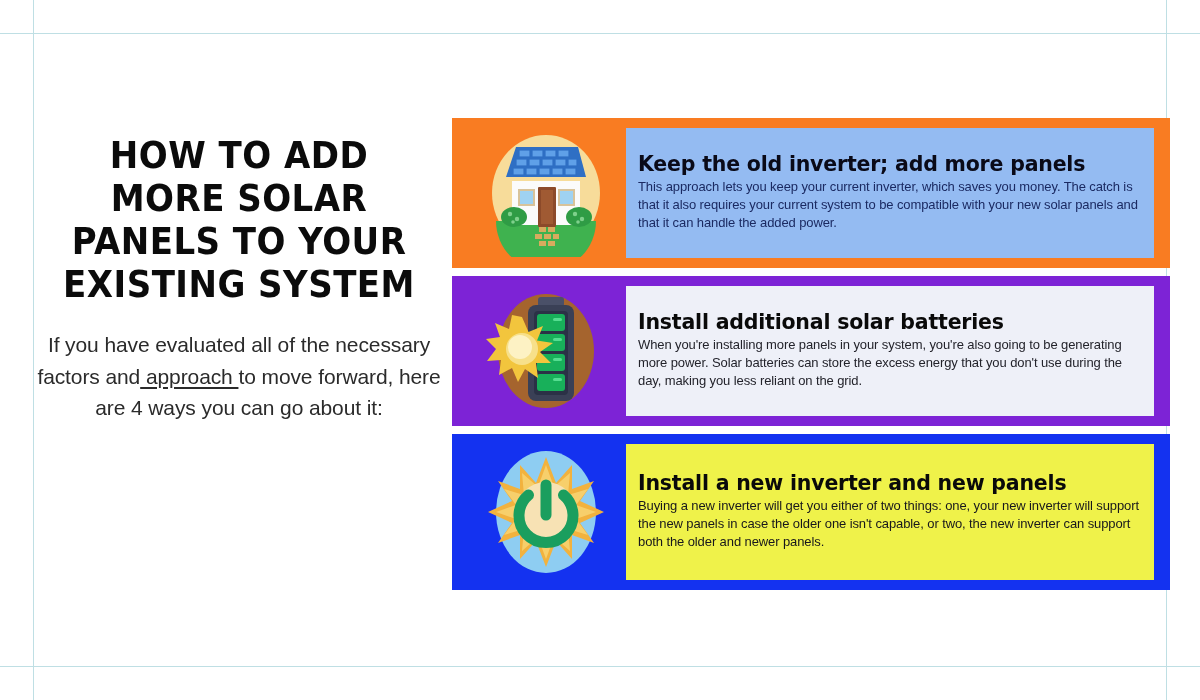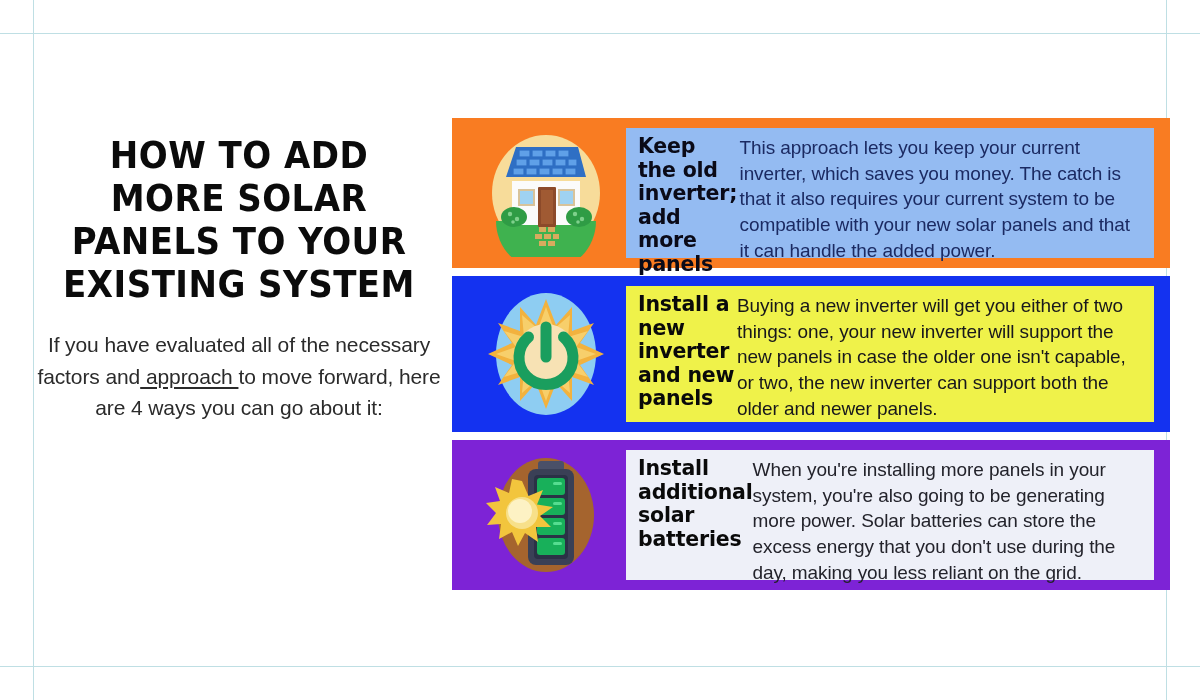--- a/index.html
+++ b/index.html
@@ -77,37 +77,37 @@
     align-items:center;
     justify-content:center;
   }
   .icon-wrap svg { display:block; }
 
   .panel {
     flex:1 1 auto;
     align-self:stretch;
     padding:7px 14px 9px 12px;
     display:flex;
-    flex-direction:row;
+    flex-direction:column;
     justify-content:center;
   }
   .panel.p1 { background:#94bbf2; }
   .panel.p2 { background:#eff24a; }
   .panel.p3 { background:#eef0f8; }
 
   .card-title {
     font-family:"DejaVu Sans", sans-serif;
     font-weight:bold;
     font-size:20.5px;
     line-height:1.15;
     letter-spacing:-0.2px;
     margin-bottom:2px;
   }
   .card-body {
-    font-size:19px;
+    font-size:13px;
     line-height:1.35;
     letter-spacing:-0.1px;
   }
   .p1 .card-title { color:#0a0a18; }
   .p1 .card-body  { color:#1b2a62; }
   .p2 .card-title { color:#0a0a0a; }
   .p2 .card-body  { color:#17171c; }
   .p3 .card-title { color:#0a0a0a; }
   .p3 .card-body  { color:#23232b; }
 </style>
@@ -177,41 +177,20 @@
             <rect x="66" y="112" width="7" height="5"></rect>
         </g>
       </svg>
     </div>
     <div class="panel p1">
       <div class="card-title">Keep the old inverter; add more panels</div>
       <div class="card-body">This approach lets you keep your current inverter, which saves you money. The catch is that it also requires your current system to be compatible with your new solar panels and that it can handle the added power.</div>
     </div>
   </div>
 
-  <div class="card c2">
-    <div class="icon-wrap">
-      <svg width="128" height="134" viewBox="0 0 128 134">
-        <ellipse cx="64" cy="67" rx="50" ry="61" fill="#8ecdf2"></ellipse>
-        <g fill="#f2b23e">
-          <polygon points="64,12 74,38 90,20 90,44 112,36 98,56 122,67 98,78 112,98 90,90 90,114 74,96 64,122 54,96 38,114 38,90 16,98 30,78 6,67 30,56 16,36 38,44 38,20 54,38"></polygon>
-        </g>
-        <g fill="#f7cf6b">
-          <polygon points="64,20 72,42 88,28 86,50 106,44 94,60 114,67 94,74 106,90 86,84 88,106 72,92 64,114 56,92 40,106 42,84 22,90 34,74 14,67 34,60 22,44 42,50 40,28 56,42"></polygon>
-        </g>
-        <circle cx="64" cy="67" r="30" fill="#f7e2b4"></circle>
-        <path d="M46.5 50 A27 27 0 1 0 81.5 50" fill="none" stroke="#1a9e5e" stroke-width="11" stroke-linecap="round"></path>
-        <line x1="64" y1="40" x2="64" y2="70" stroke="#1a9e5e" stroke-width="11" stroke-linecap="round"></line>
-      </svg>
-    </div>
-    <div class="panel p2">
-      <div class="card-title">Install a new inverter and new panels</div>
-      <div class="card-body">Buying a new inverter will get you either of two things: one, your new inverter will support the new panels in case the older one isn't capable, or two, the new inverter can support both the older and newer panels.</div>
-    </div>
-  </div>
-
   <div class="card c3">
     <div class="icon-wrap">
       <svg width="128" height="128" viewBox="0 0 128 128">
         <ellipse cx="64" cy="64" rx="48" ry="57" fill="#a5642e"></ellipse>
         <rect x="56" y="10" width="26" height="10" rx="3" fill="#4a5068"></rect>
         <rect x="46" y="18" width="46" height="96" rx="8" fill="#3a4056"></rect>
         <rect x="52" y="24" width="34" height="84" rx="4" fill="#2b3146"></rect>
         <g fill="#18b05a">
           <rect x="55" y="27" width="28" height="17" rx="3"></rect>
           <rect x="55" y="47" width="28" height="17" rx="3"></rect>
@@ -230,13 +209,34 @@
           <circle r="12" cx="-2" cy="-2" fill="#fdf2c4"></circle>
         </g>
       </svg>
     </div>
     <div class="panel p3">
       <div class="card-title">Install additional solar batteries</div>
       <div class="card-body">When you're installing more panels in your system, you're also going to be generating more power. Solar batteries can store the excess energy that you don't use during the day, making you less reliant on the grid.</div>
     </div>
   </div>
 
+  <div class="card c2">
+    <div class="icon-wrap">
+      <svg width="128" height="134" viewBox="0 0 128 134">
+        <ellipse cx="64" cy="67" rx="50" ry="61" fill="#8ecdf2"></ellipse>
+        <g fill="#f2b23e">
+          <polygon points="64,12 74,38 90,20 90,44 112,36 98,56 122,67 98,78 112,98 90,90 90,114 74,96 64,122 54,96 38,114 38,90 16,98 30,78 6,67 30,56 16,36 38,44 38,20 54,38"></polygon>
+        </g>
+        <g fill="#f7cf6b">
+          <polygon points="64,20 72,42 88,28 86,50 106,44 94,60 114,67 94,74 106,90 86,84 88,106 72,92 64,114 56,92 40,106 42,84 22,90 34,74 14,67 34,60 22,44 42,50 40,28 56,42"></polygon>
+        </g>
+        <circle cx="64" cy="67" r="30" fill="#f7e2b4"></circle>
+        <path d="M46.5 50 A27 27 0 1 0 81.5 50" fill="none" stroke="#1a9e5e" stroke-width="11" stroke-linecap="round"></path>
+        <line x1="64" y1="40" x2="64" y2="70" stroke="#1a9e5e" stroke-width="11" stroke-linecap="round"></line>
+      </svg>
+    </div>
+    <div class="panel p2">
+      <div class="card-title">Install a new inverter and new panels</div>
+      <div class="card-body">Buying a new inverter will get you either of two things: one, your new inverter will support the new panels in case the older one isn't capable, or two, the new inverter can support both the older and newer panels.</div>
+    </div>
+  </div>
+
 </div>
 
 </body></html>

